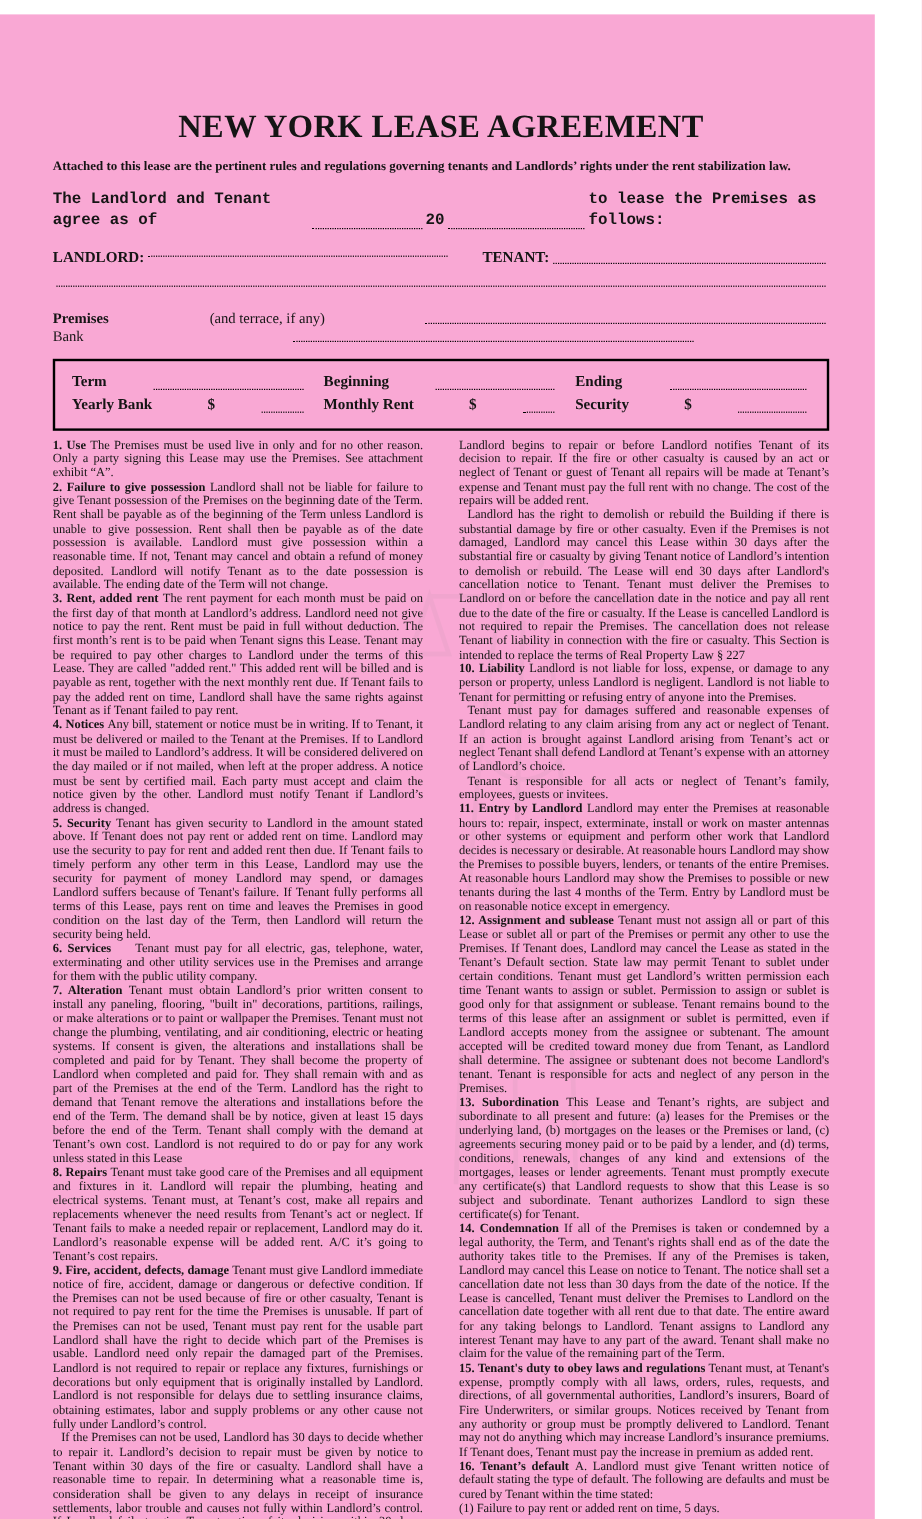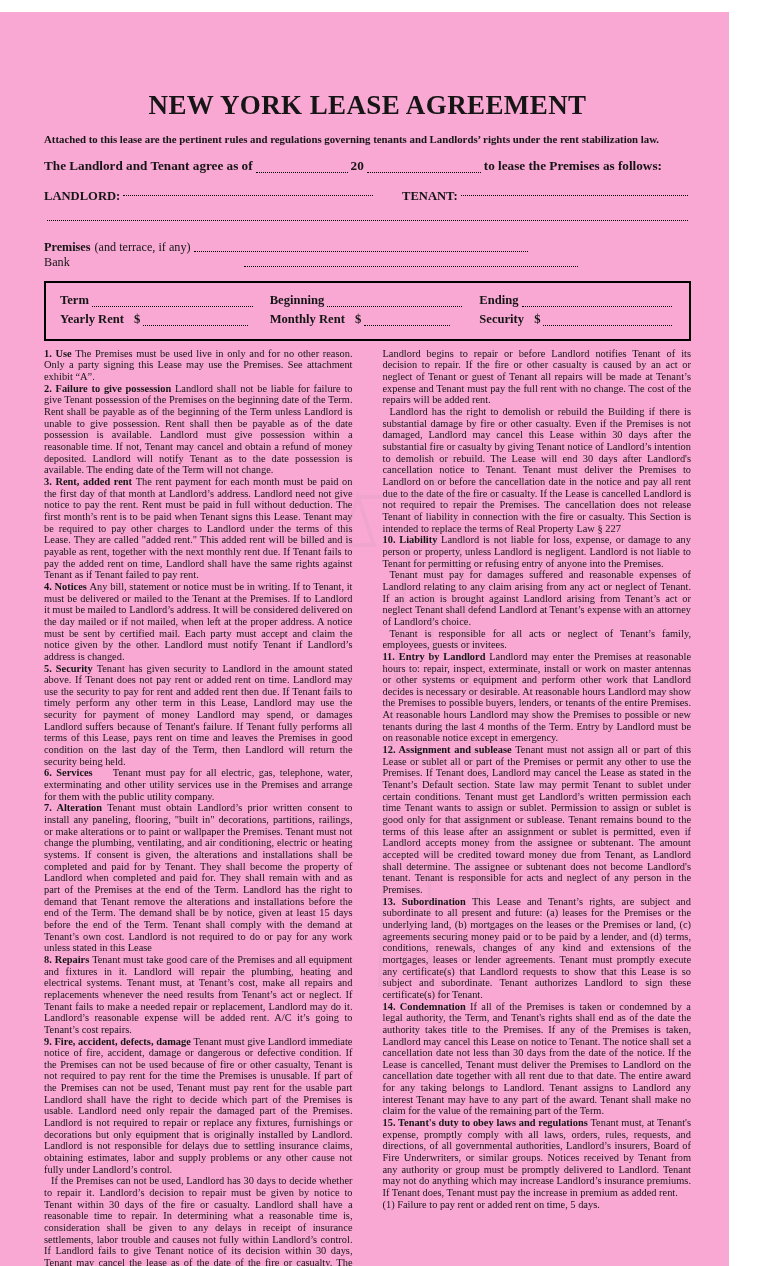--- a/index.html
+++ b/index.html
@@ -10,37 +10,37 @@
   }
   .page::after{content:"";position:absolute;left:0;right:0;bottom:0;height:2px;background:#cfcfcf;}
   .title{
     text-align:center;font-size:27px;font-weight:700;line-height:30px;
     letter-spacing:.4px;margin:0;
   }
   .intro{font-size:10.8px;font-weight:700;margin-top:12px;line-height:14px;}
   .blank-row{display:flex;align-items:flex-end;}
   .dots{flex:1;border-bottom:1.6px dotted #000;height:1px;margin:0 3px 3px 3px;}
   .dots.fixed{flex:none;}
-  .agree{margin-top:7px;font-size:13.2px;font-weight:700;line-height:18px;}
+  .agree{margin-top:7px;font-size:13.2px;font-weight:700;line-height:18px;font-family:Liberation Mono, monospace;}
   .agree .dots{margin-bottom:2px;}
   .parties{margin-top:13px;font-size:12.6px;font-weight:700;line-height:17px;}
   .parties .half-l{display:flex;align-items:center;width:332px;margin-right:26px;}
-  .parties .half-r{display:flex;align-items:center;flex:1;}
+  .parties .half-r{display:flex;align-items:flex-end;flex:1;}
   .addr{margin-top:9px;font-size:10.6px;line-height:14px;}
   .fulldots{margin-top:14px;height:12px;display:flex;}
-  .prem{margin-top:9px;font-size:12.2px;line-height:15px;}
+  .prem{margin-top:9px;font-size:12.2px;line-height:15px;justify-content:space-between;}
   .bank{font-size:12.2px;line-height:15px;gap:36px;}
   .bank .lbl{width:161px;}
   .bold{font-weight:700;}
   .box{
     margin-top:11px;border:2px solid #000;padding:8px 14px 10px 14px;
     font-size:12.6px;
   }
   .box .trow{display:flex;line-height:19px;}
-  .box .cell{display:flex;align-items:flex-end;flex:1;margin-right:14px;}
+  .box .cell{display:flex;align-items:flex-end;flex:1;margin-right:14px;gap:36px;}
   .box .cell:last-child{margin-right:0;}
   .box .cell .lbl{font-weight:700;}
   .box .cell .cur{margin-left:10px;font-weight:700;}
   .box .cell .dots{margin-bottom:3px;}
   .bodycols{display:flex;gap:30px;margin-top:7px;}
   .col{flex:1;font-size:10.4px;line-height:11.65px;text-align:justify;}
   .col p.sec{margin:0;}
   .col p.ind{text-indent:7px;}
   .col b{font-weight:700;}
   .watermark{position:absolute;left:318px;top:415px;opacity:.07;pointer-events:none;}
@@ -111,21 +111,21 @@
         <span class="lbl">Beginning</span>
         <span class="dots"></span>
       </span>
       <span class="cell">
         <span class="lbl">Ending</span>
         <span class="dots"></span>
       </span>
     </div>
     <div class="trow">
       <span class="cell">
-        <span class="lbl">Yearly Rent</span>
+        <span class="lbl">Yearly Bank</span>
         <span class="cur">$</span>
         <span class="dots" style="max-width:105px"></span>
       </span>
       <span class="cell">
         <span class="lbl">Monthly Rent</span>
         <span class="cur">$</span>
         <span class="dots" style="max-width:86px"></span>
       </span>
       <span class="cell">
         <span class="lbl">Security</span>
@@ -152,17 +152,18 @@
         <p class="sec">Landlord begins to repair or before Landlord notifies Tenant of its decision to repair. If the fire or other casualty is caused by an act or neglect of Tenant or guest of Tenant all repairs will be made at Tenant’s expense and Tenant must pay the full rent with no change. The cost of the repairs will be added rent.</p>
         <p class="sec ind">Landlord has the right to demolish or rebuild the Building if there is substantial damage by fire or other casualty. Even if the Premises is not damaged, Landlord may cancel this Lease within 30 days after the substantial fire or casualty by giving Tenant notice of Landlord’s intention to demolish or rebuild. The Lease will end 30 days after Landlord's cancellation notice to Tenant. Tenant must deliver the Premises to Landlord on or before the cancellation date in the notice and pay all rent due to the date of the fire or casualty. If the Lease is cancelled Landlord is not required to repair the Premises. The cancellation does not release Tenant of liability in connection with the fire or casualty. This Section is intended to replace the terms of Real Property Law § 227</p>
         <p class="sec"><b>10. Liability </b>Landlord is not liable for loss, expense, or damage to any person or property, unless Landlord is negligent. Landlord is not liable to Tenant for permitting or refusing entry of anyone into the Premises.</p>
         <p class="sec ind">Tenant must pay for damages suffered and reasonable expenses of Landlord relating to any claim arising from any act or neglect of Tenant. If an action is brought against Landlord arising from Tenant’s act or neglect Tenant shall defend Landlord at Tenant’s expense with an attorney of Landlord’s choice.</p>
         <p class="sec ind">Tenant is responsible for all acts or neglect of Tenant’s family, employees, guests or invitees.</p>
         <p class="sec"><b>11. Entry by Landlord </b>Landlord may enter the Premises at reasonable hours to: repair, inspect, exterminate, install or work on master antennas or other systems or equipment and perform other work that Landlord decides is necessary or desirable. At reasonable hours Landlord may show the Premises to possible buyers, lenders, or tenants of the entire Premises. At reasonable hours Landlord may show the Premises to possible or new tenants during the last 4 months of the Term. Entry by Landlord must be on reasonable notice except in emergency.</p>
         <p class="sec"><b>12. Assignment and sublease </b>Tenant must not assign all or part of this Lease or sublet all or part of the Premises or permit any other to use the Premises. If Tenant does, Landlord may cancel the Lease as stated in the Tenant’s Default section. State law may permit Tenant to sublet under certain conditions. Tenant must get Landlord’s written permission each time Tenant wants to assign or sublet. Permission to assign or sublet is good only for that assignment or sublease. Tenant remains bound to the terms of this lease after an assignment or sublet is permitted, even if Landlord accepts money from the assignee or subtenant. The amount accepted will be credited toward money due from Tenant, as Landlord shall determine. The assignee or subtenant does not become Landlord's tenant. Tenant is responsible for acts and neglect of any person in the Premises.</p>
         <p class="sec"><b>13. Subordination </b>This Lease and Tenant’s rights, are subject and subordinate to all present and future: (a) leases for the Premises or the underlying land, (b) mortgages on the leases or the Premises or land, (c) agreements securing money paid or to be paid by a lender, and (d) terms, conditions, renewals, changes of any kind and extensions of the mortgages, leases or lender agreements. Tenant must promptly execute any certificate(s) that Landlord requests to show that this Lease is so subject and subordinate. Tenant authorizes Landlord to sign these certificate(s) for Tenant.</p>
         <p class="sec"><b>14. Condemnation </b>If all of the Premises is taken or condemned by a legal authority, the Term, and Tenant's rights shall end as of the date the authority takes title to the Premises. If any of the Premises is taken, Landlord may cancel this Lease on notice to Tenant. The notice shall set a cancellation date not less than 30 days from the date of the notice. If the Lease is cancelled, Tenant must deliver the Premises to Landlord on the cancellation date together with all rent due to that date. The entire award for any taking belongs to Landlord. Tenant assigns to Landlord any interest Tenant may have to any part of the award. Tenant shall make no claim for the value of the remaining part of the Term.</p>
         <p class="sec"><b>15. Tenant's duty to obey laws and regulations </b>Tenant must, at Tenant's expense, promptly comply with all laws, orders, rules, requests, and directions, of all governmental authorities, Landlord’s insurers, Board of Fire Underwriters, or similar groups. Notices received by Tenant from any authority or group must be promptly delivered to Landlord. Tenant may not do anything which may increase Landlord’s insurance premiums. If Tenant does, Tenant must pay the increase in premium as added rent.</p>
+        <p class="sec"><b>16. Tenant’s default </b>A. Landlord must give Tenant written notice of default stating the type of default. The following are defaults and must be cured by Tenant within the time stated:</p>
         <p class="sec">(1) Failure to pay rent or added rent on time, 5 days.</p>
       </div>
   </div>
 
 </div>
 
 </body></html>

